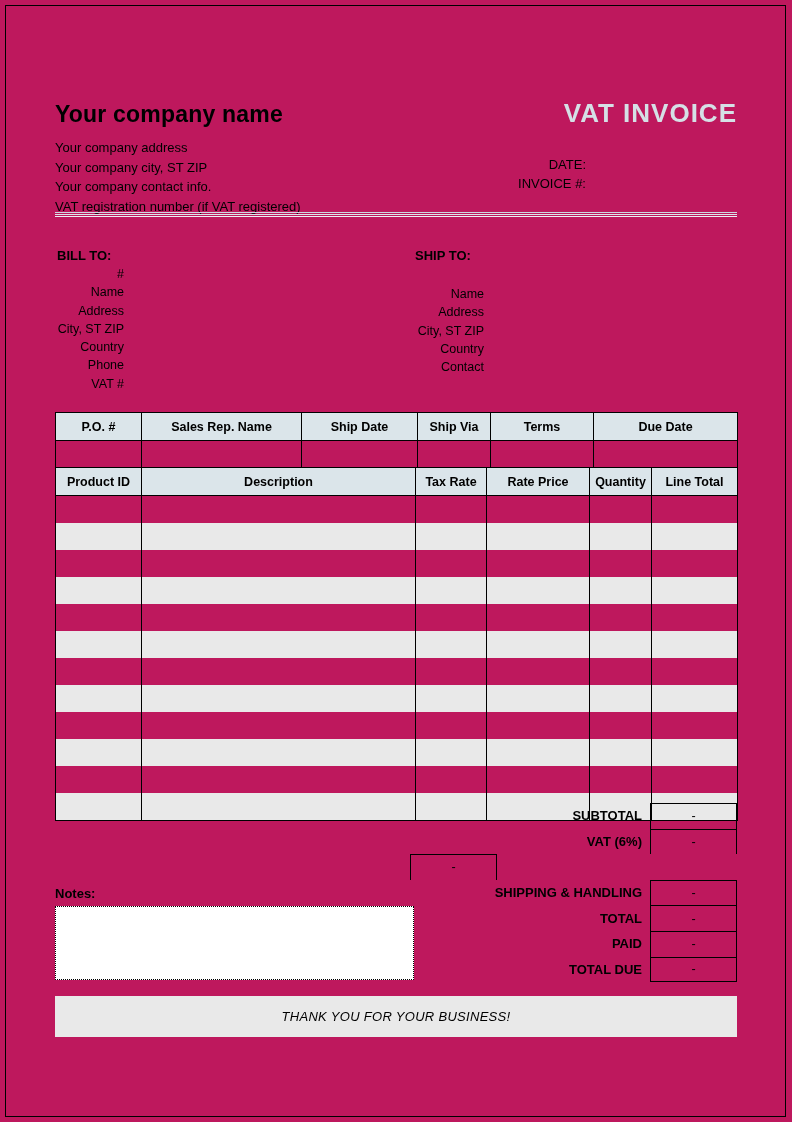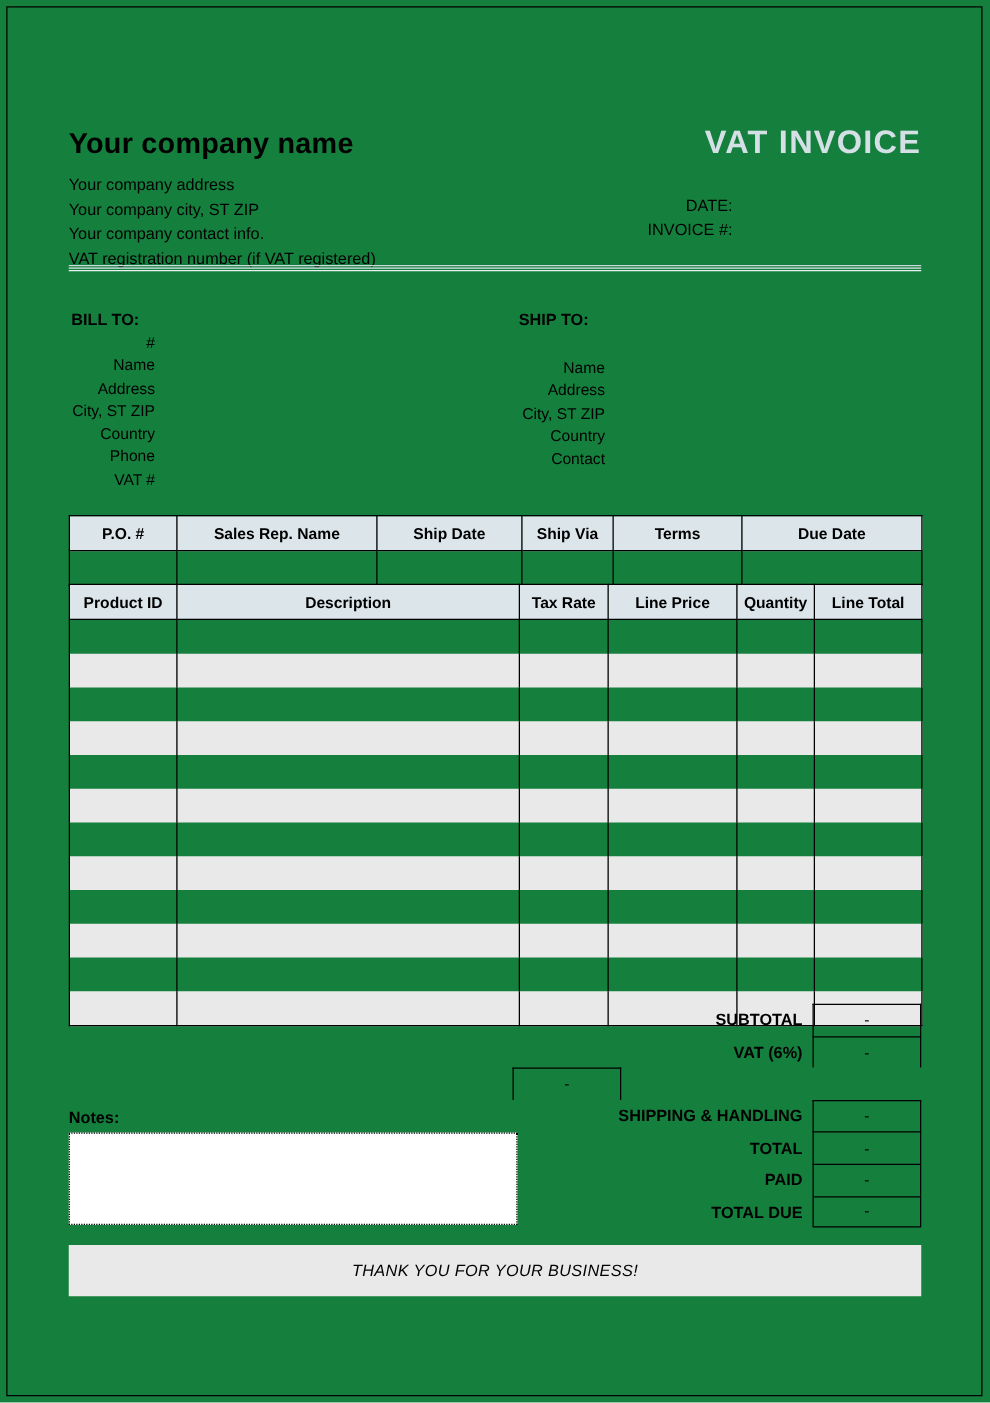--- a/index.html
+++ b/index.html
@@ -9,21 +9,21 @@
     background: #ffffff;
   }
   body {
     font-family: "Liberation Sans", sans-serif;
     color: #000000;
   }
   .page {
     position: relative;
     width: 792px;
     height: 1122px;
-    background: #15803d;
+    background: #be185d;
     box-sizing: border-box;
     overflow: hidden;
   }
   .page-border {
     position: absolute;
     left: 5px;
     top: 5px;
     width: 781px;
     height: 1112px;
     border: 1px solid #000000;
@@ -301,21 +301,21 @@
         <col style="width:71px">
       <col style="width:103px">
         <col style="width:62px">
         <col style="width:86px">
     </colgroup>
     <thead>
       <tr>
         <th>Product ID</th>
         <th>Description</th>
         <th>Tax Rate</th>
-        <th>Line Price</th>
+        <th>Rate Price</th>
         <th>Quantity</th>
         <th>Line Total</th>
       </tr>
     </thead>
     <tbody id="items-body">
         <tr>
           <td></td>
           <td></td>
           <td></td>
           <td></td>

